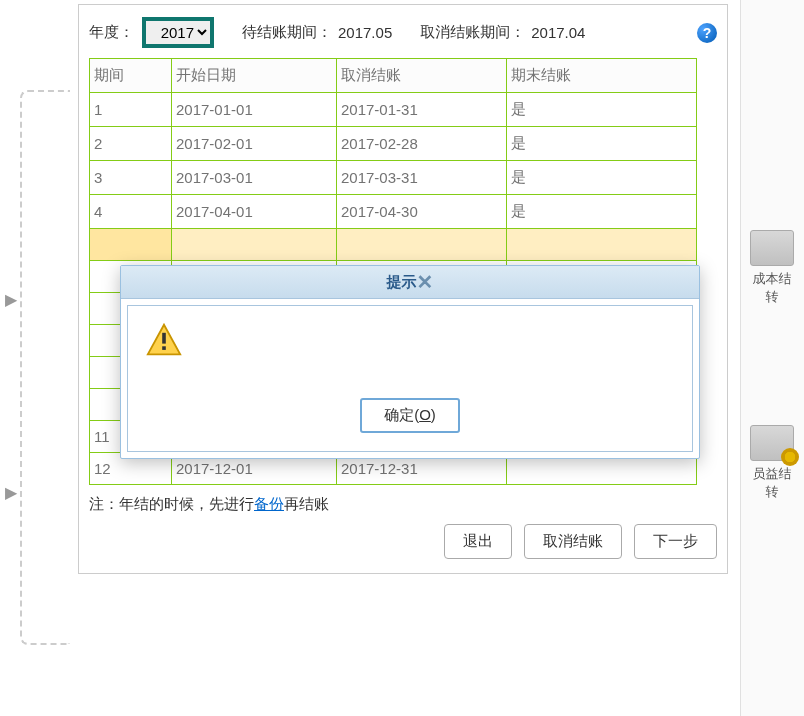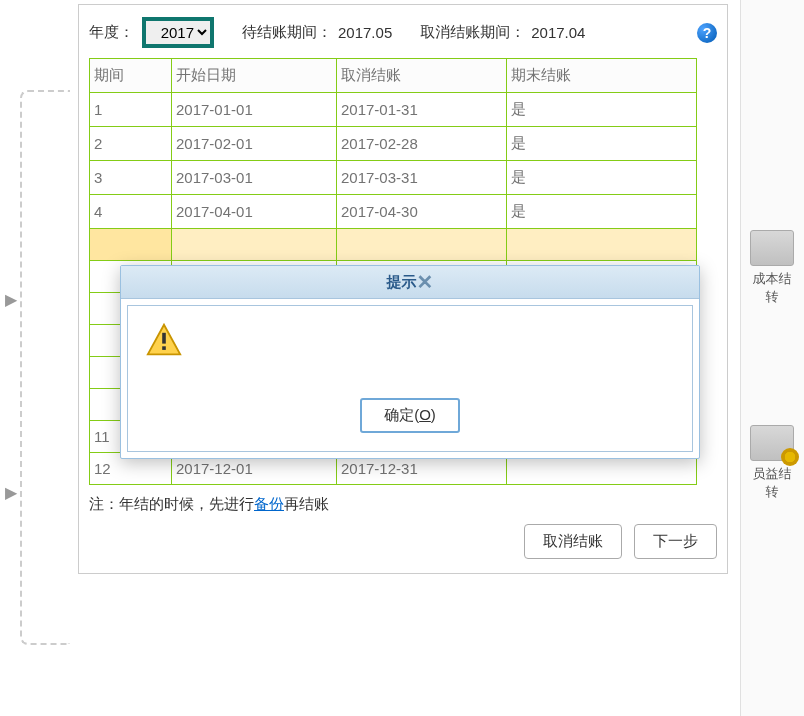--- a/index.html
+++ b/index.html
@@ -330,20 +330,21 @@
           <td>&nbsp;</td>
         </tr>
       </tbody>
   </table>
 
   <div class="note">
     <span>注：年结的时候，先进行</span><a href="#">备份</a><span>再结账</span>
   </div>
 
   <div class="button-row">
+    <button class="btn">退出</button>
     <button class="btn">取消结账</button>
     <button class="btn">下一步</button>
   </div>
 </div>
 
 <div class="dialog">
   <div class="dialog-title">
     <span>提示</span>
     <span class="dialog-close">✕</span>
   </div>

